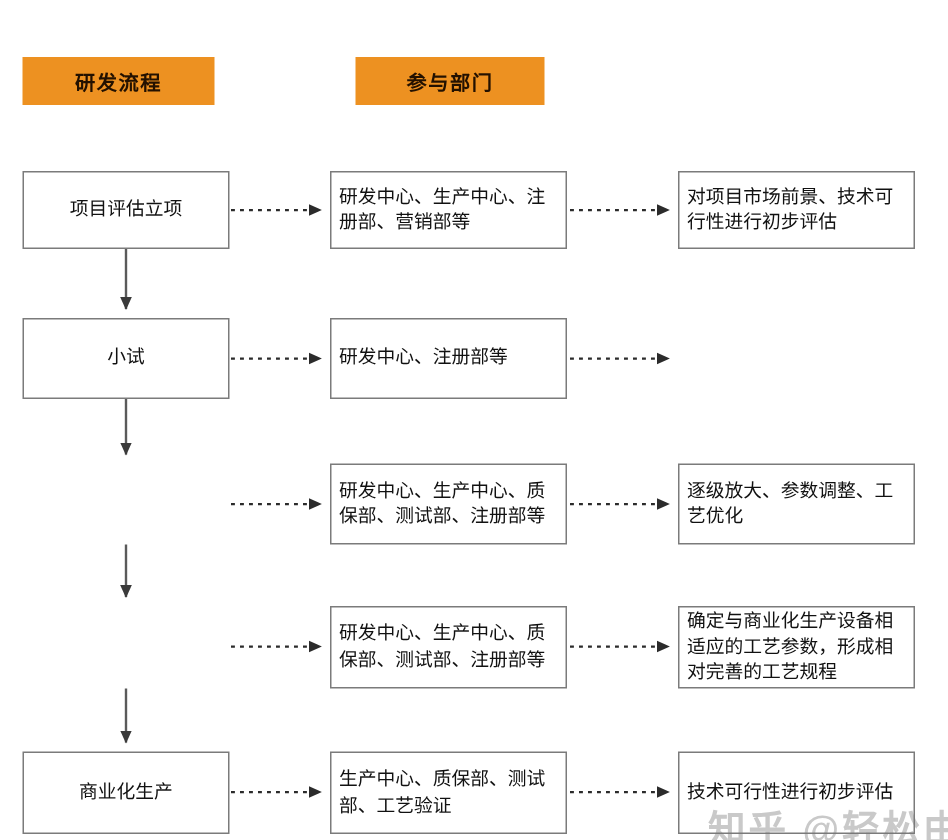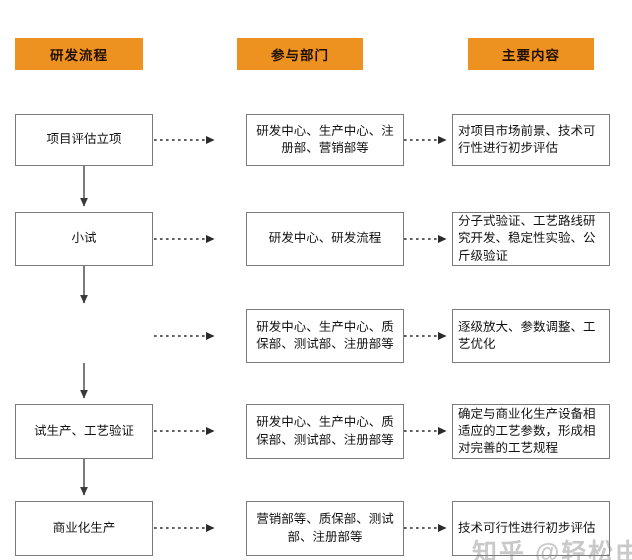--- a/index.html
+++ b/index.html
@@ -67,23 +67,22 @@
     left: 15px;
     width: 138px;
     justify-content: center;
     text-align: center;
     padding: 2px 4px;
   }
   .node.col-b {
     left: 220px;
     width: 158px;
     justify-content: center;
-    text-align: center;
+    text-align: left;
     padding: 2px 5px;
-    margin-left: 26px;
   }
   .node.col-c {
     left: 452px;
     width: 158px;
     justify-content: flex-start;
     text-align: left;
     padding: 2px 5px;
   }
   .node .txt { display: block; width: 100%; }
 
@@ -119,21 +118,20 @@
   }
 </style>
 </head>
 <body>
 
 <div id="flow-root">
 
   <div class="header-band">
     <div class="hdr hdr-1">研发流程</div>
     <div class="hdr hdr-2">参与部门</div>
-    <div class="hdr hdr-3">主要内容</div>
   </div>
 
   <svg class="conn-svg" viewBox="0 0 632 560" xmlns="http://www.w3.org/2000/svg">
     <defs>
       <marker id="arrowSolid" markerWidth="9" markerHeight="9" refX="8" refY="4.5" orient="auto" markerUnits="userSpaceOnUse">
         <path d="M0,0.6 L8.6,4.5 L0,8.4 z" fill="#3a3a3a"></path>
       </marker>
       <marker id="arrowDot" markerWidth="9" markerHeight="9" refX="8" refY="4.5" orient="auto" markerUnits="userSpaceOnUse">
         <path d="M0,0.6 L8.6,4.5 L0,8.4 z" fill="#2b2b2b"></path>
       </marker>
@@ -168,48 +166,42 @@
     <span class="txt">研发中心、生产中心、注册部、营销部等</span>
   </div>
   <div class="node col-c r1">
     <span class="txt">对项目市场前景、技术可行性进行初步评估</span>
   </div>
 
   <div class="node col-a r2">
     <span class="txt">小试</span>
   </div>
   <div class="node col-b r2">
-    <span class="txt">研发中心、研发流程</span>
-  </div>
-  <div class="node col-c r2">
-    <span class="txt">分子式验证、工艺路线研究开发、稳定性实验、公斤级验证</span>
+    <span class="txt">研发中心、注册部等</span>
   </div>
 
   <div class="node col-b r3">
     <span class="txt">研发中心、生产中心、质保部、测试部、注册部等</span>
   </div>
   <div class="node col-c r3">
     <span class="txt">逐级放大、参数调整、工艺优化</span>
   </div>
 
-  <div class="node col-a r4">
-    <span class="txt">试生产、工艺验证</span>
-  </div>
   <div class="node col-b r4">
     <span class="txt">研发中心、生产中心、质保部、测试部、注册部等</span>
   </div>
   <div class="node col-a r5">
     <span class="txt">商业化生产</span>
   </div>
 
   <div class="node col-c r4">
     <span class="txt">确定与商业化生产设备相适应的工艺参数，形成相对完善的工艺规程</span>
   </div>
   <div class="node col-b r5">
-    <span class="txt">营销部等、质保部、测试部、注册部等</span>
+    <span class="txt">生产中心、质保部、测试部、工艺验证</span>
   </div>
   <div class="node col-c r5">
     <span class="txt">技术可行性进行初步评估</span>
   </div>
 
   <div class="watermark">知乎 @轻松由我</div>
 
 </div>
 
 </body></html>

